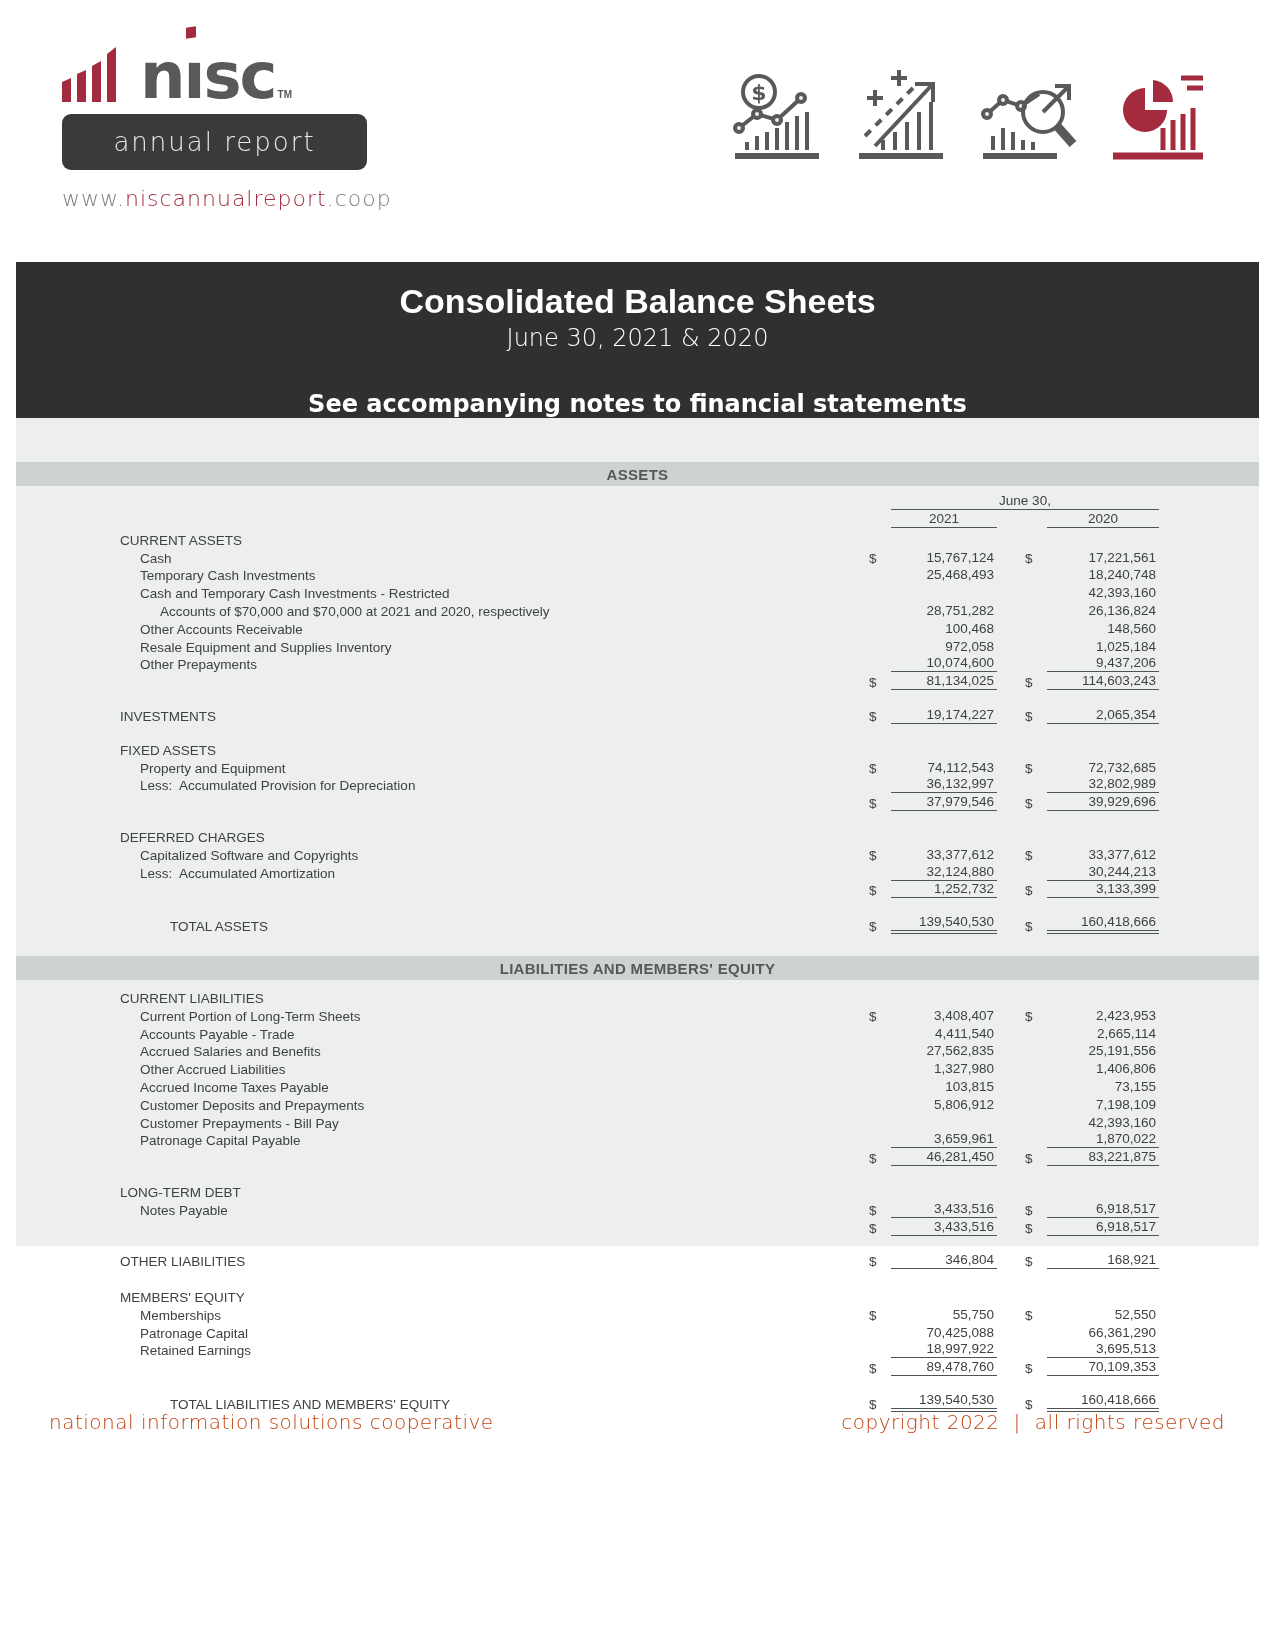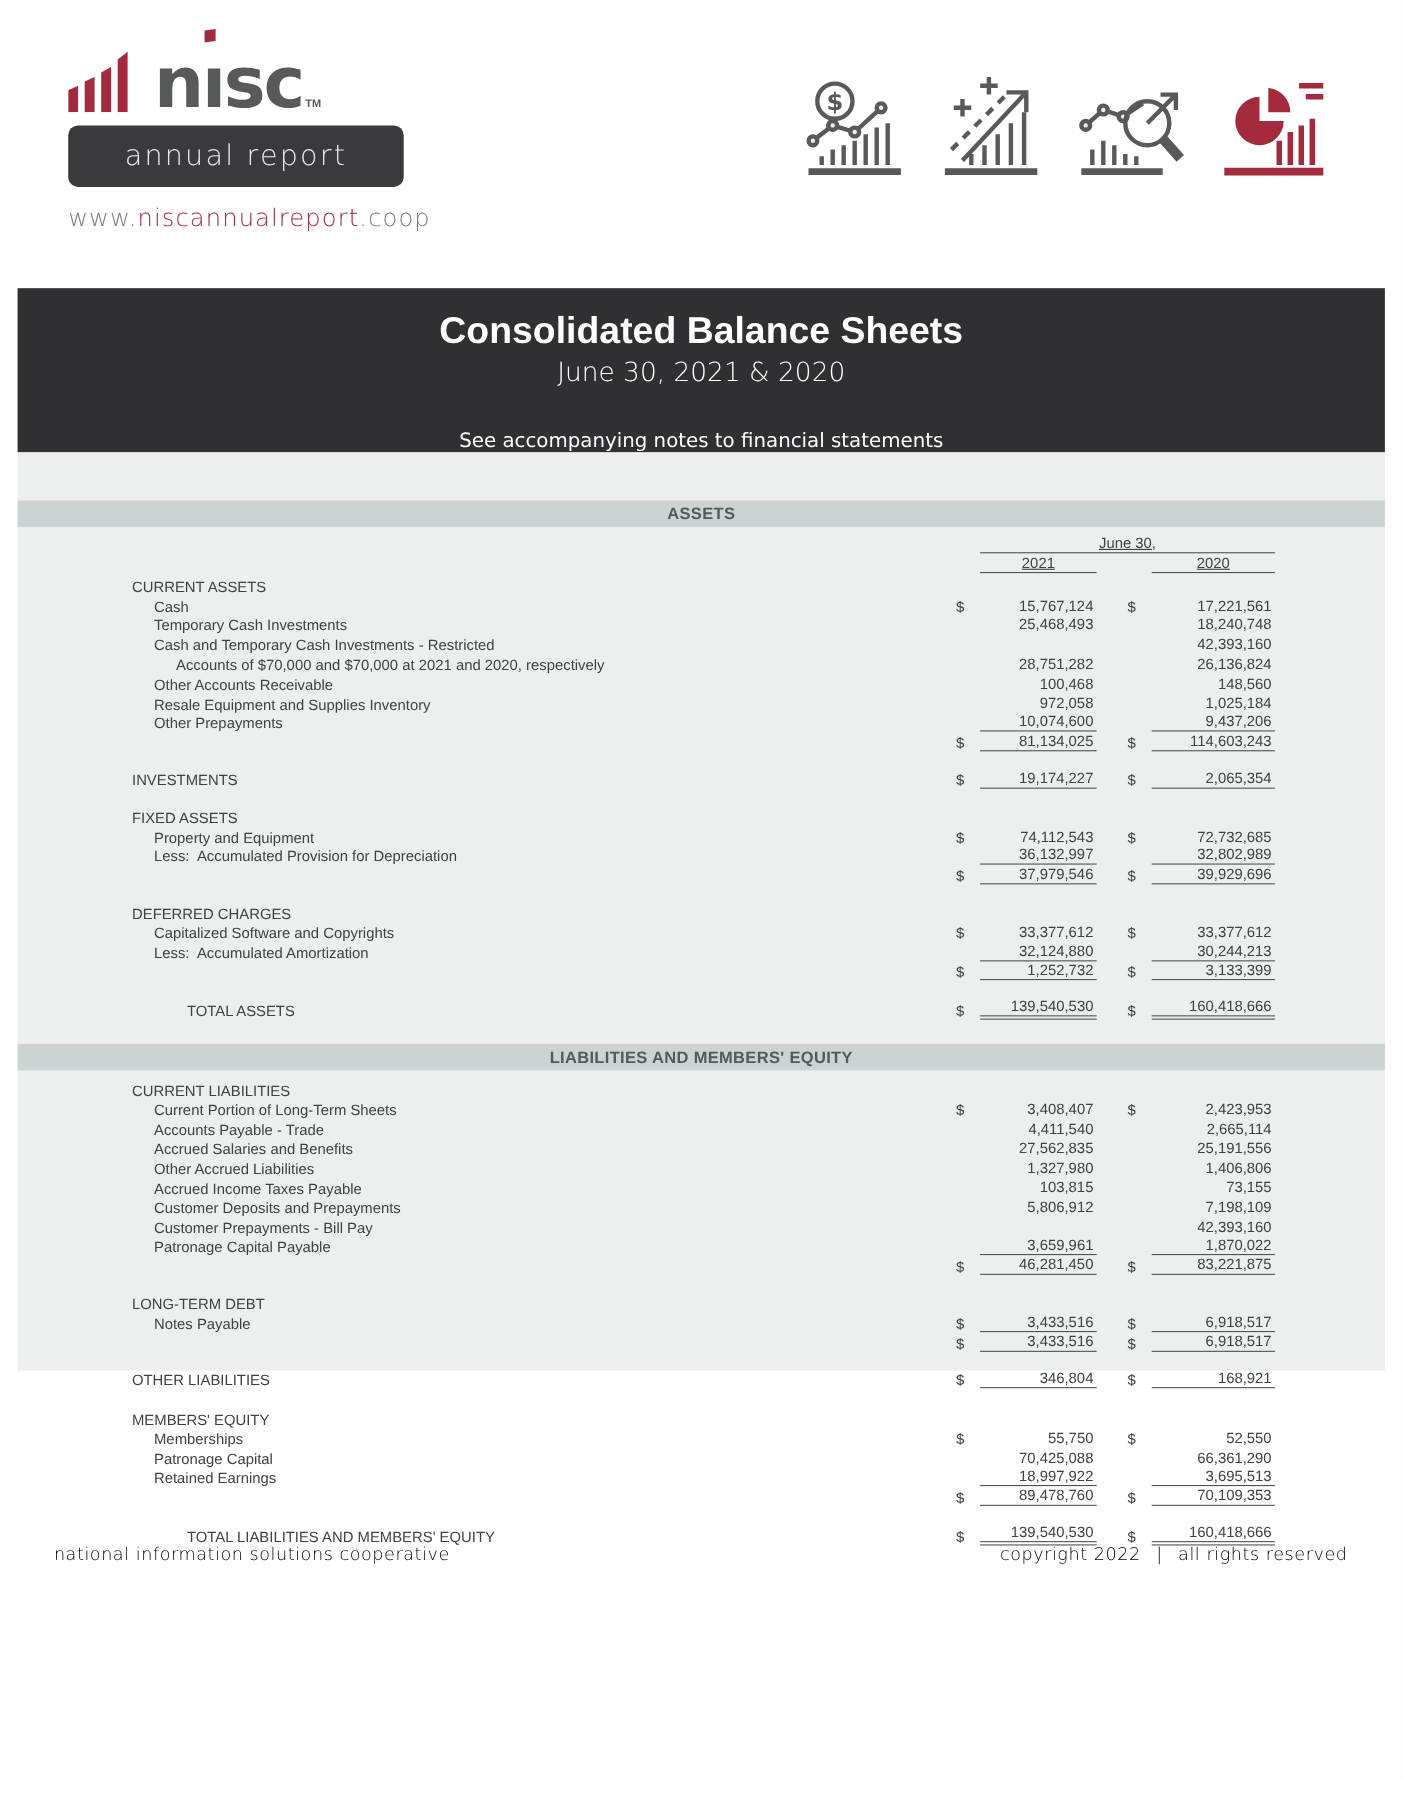--- a/index.html
+++ b/index.html
@@ -24,21 +24,21 @@
   .logo-url .url-brand { color:#a32b3d; }
   .hdr-icons { display:flex; gap:30px; margin-top:28px; }
   .hdr-icons svg { display:block; }
 
   
   .panel { position:absolute; left:16px; right:16px; top:262px; height:984px; background:#edeeee; display:flex; flex-direction:column; }
 
   .title-block { background:#303032; height:172px; color:#ffffff; text-align:center; padding-top:20px; }
   .doc-title { font-size:34px; font-weight:bold; letter-spacing:0; }
   .doc-subtitle { font-size:24px; font-weight:300; margin-top:3px; font-family:"DejaVu Sans", sans-serif; }
-  .doc-note { font-size:18px; font-weight:400; margin-top:38px; font-family:"DejaVu Sans", sans-serif; }
+  .doc-note { font-size:24px; font-weight:700; margin-top:38px; font-family:"DejaVu Sans", sans-serif; }
 
   .content { flex:1; display:flex; flex-direction:column; }
 
   .section-bar { background:#cdd2d2; height:24px; display:flex; align-items:center; justify-content:center;
                  font-size:15px; font-weight:bold; color:#55595a; letter-spacing:0.3px; }
   .bar-assets { margin-top:44px; }
   .bar-liab { margin-top:24px; }
 
   
   .ftable { padding:0 100px 0 104px; }
@@ -48,29 +48,29 @@
   .ind1 { padding-left:20px; }
   .ind2 { padding-left:40px; }
   .ind3 { padding-left:50px; }
   .dol { text-align:left; padding-left:2px; font-size:13.5px; }
   .val { text-align:right; padding-right:3px; padding-bottom:1px; font-size:13.5px; }
   .u1 { border-bottom:1.5px solid #505354; }
   .u2 { border-bottom:4.5px double #505354; }
   .spacer { width:100%; }
 
   .thead { padding:6px 100px 2px 104px; }
-  .hrow { font-size:13.5px; height:18px;text-decoration:underline; }
+  .hrow { font-size:13.5px; height:18px; }
   .june-cell { grid-column:3 / 7; text-align:center; border-bottom:1.5px solid #505354; padding-bottom:1px; }
   .y2021-cell { grid-column:3 / 4; text-align:center; border-bottom:1.5px solid #505354; padding-bottom:1px; }
   .y2020-cell { grid-column:6 / 7; text-align:center; border-bottom:1.5px solid #505354; padding-bottom:1px; }
 
   
   .footer-text { margin-top:auto; display:flex; justify-content:space-between; align-items:flex-end;
                  padding:0 34px 10px 33px; font-family:"DejaVu Sans", sans-serif; font-weight:300;
-                 font-size:16px; color:#000000; letter-spacing:0.5px; }
+                 font-size:20px; color:#c2410c; letter-spacing:0.5px; }
   .footer-right { display:flex; gap:14px; align-items:flex-end; }
   .color-band { height:44px; display:flex; }
   .band-seg { height:100%; }
 </style>
 </head>
 <body>
 
 <div class="page">
 
   <div class="brand-row">

